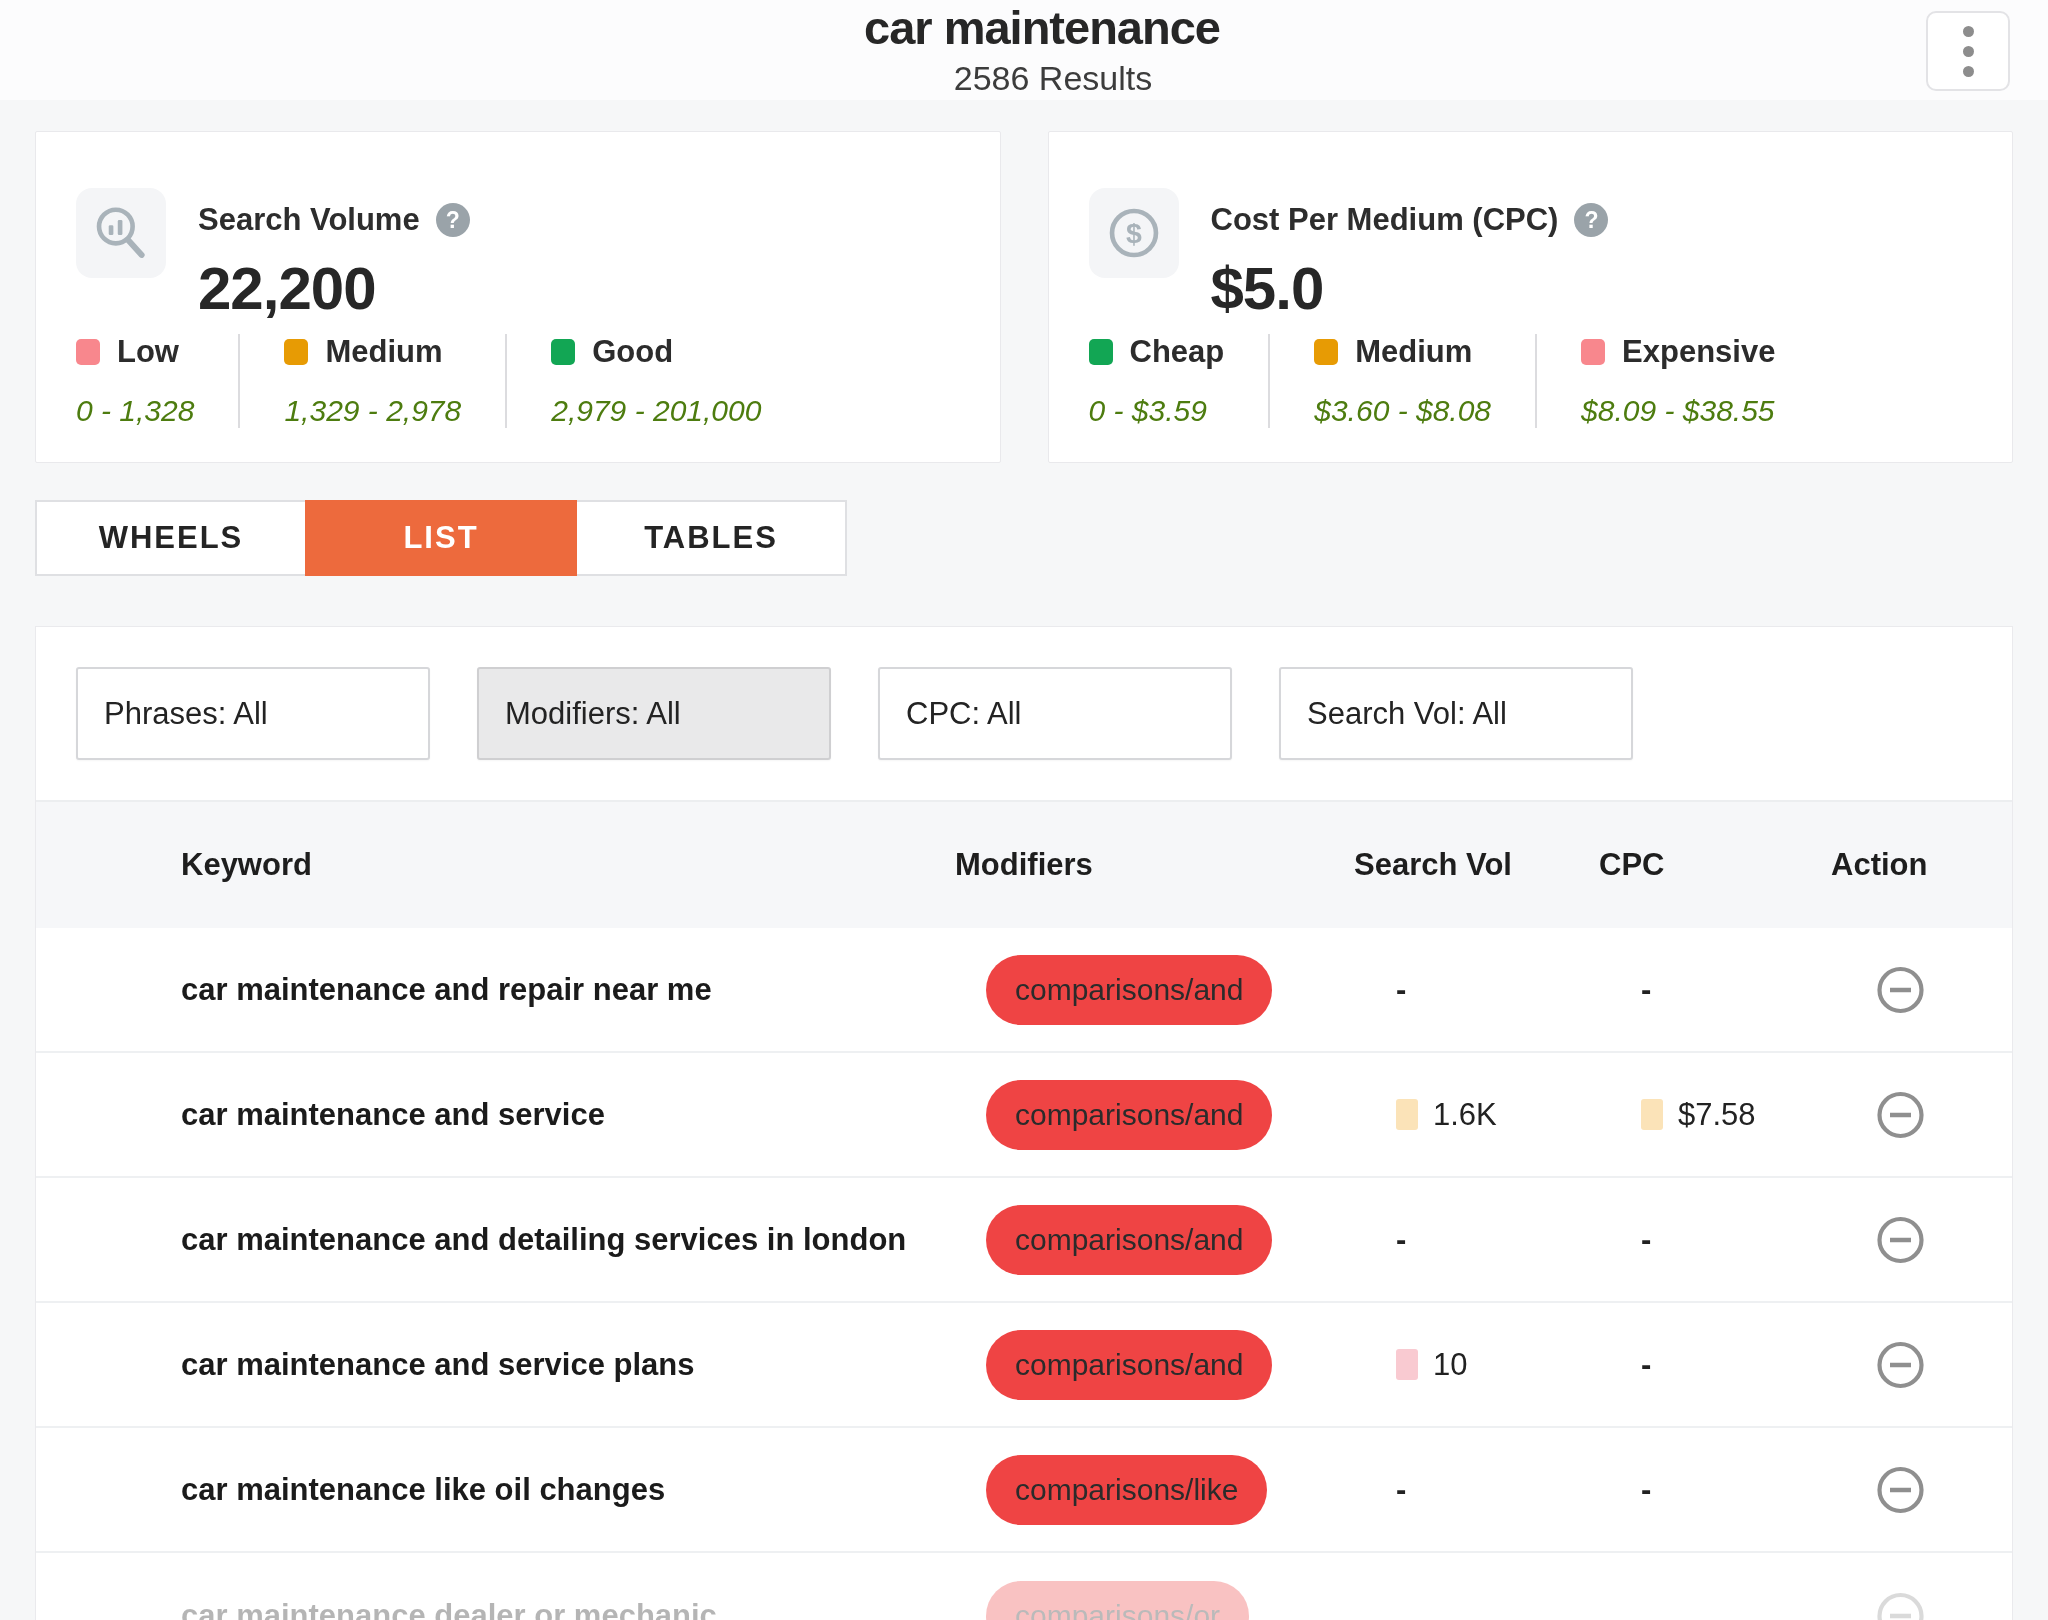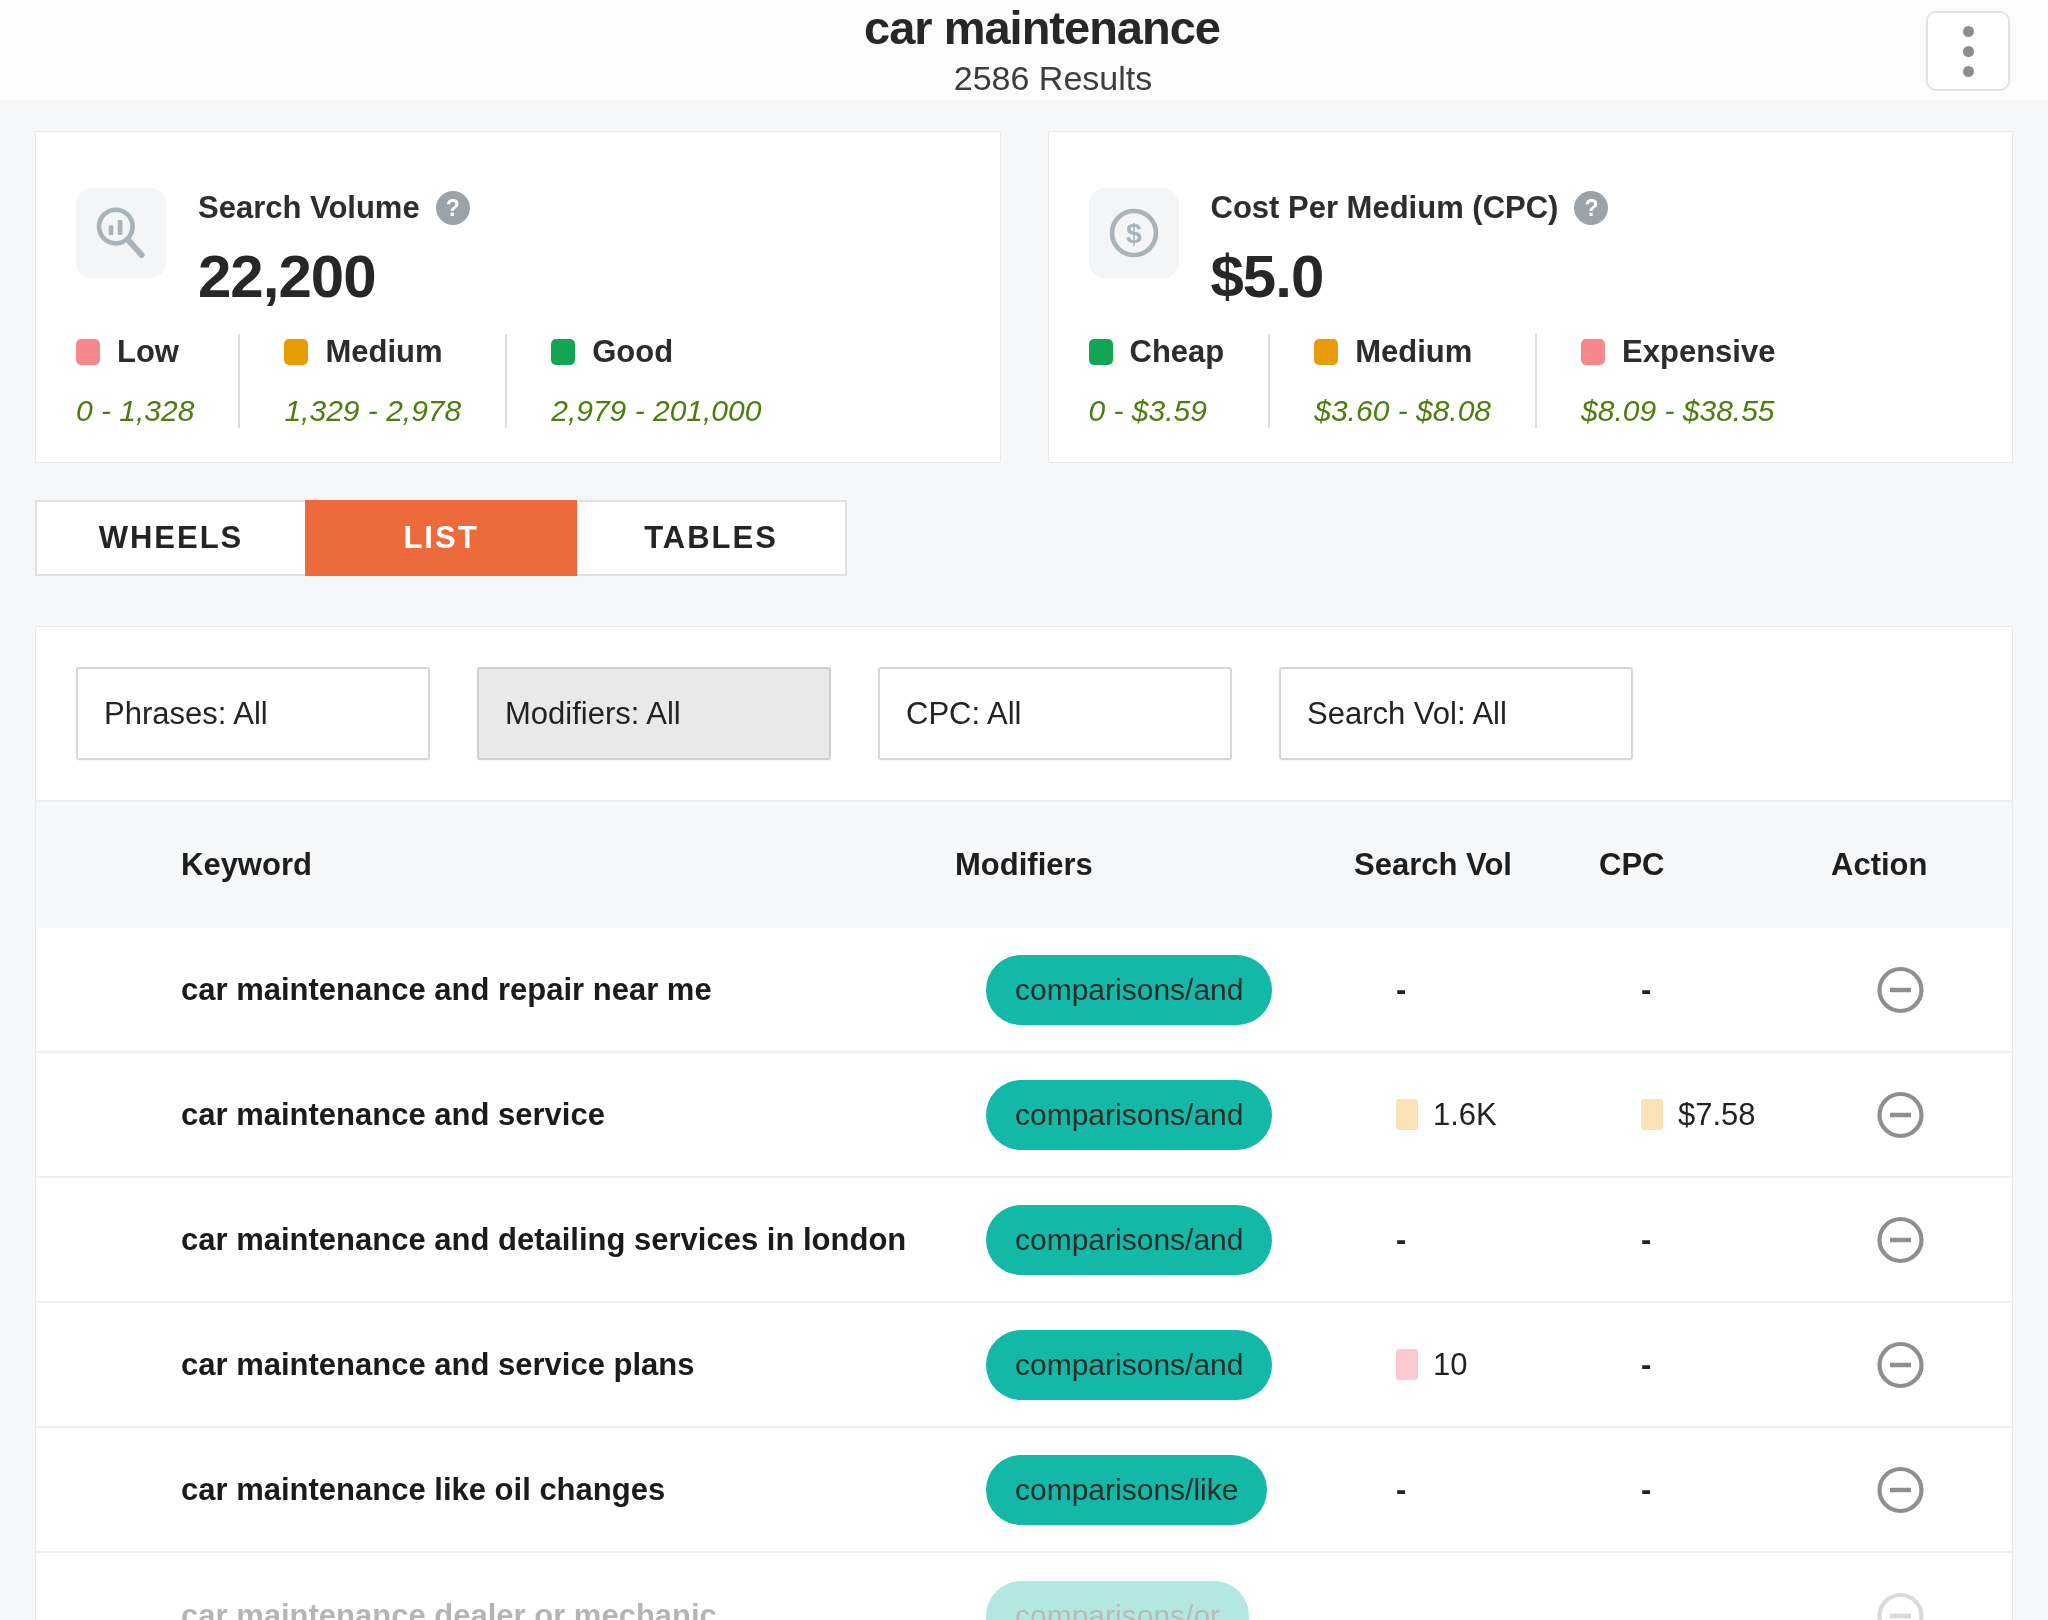--- a/index.html
+++ b/index.html
@@ -34,21 +34,21 @@
   .cards { position: absolute; top: 131px; left: 35px; right: 35px; display: flex; gap: 47px; }
   .card {
     flex: 1; height: 332px; background: #ffffff;
     border: 1px solid #e9e9ec; border-radius: 2px; position: relative;
   }
   .card-top { display: flex; gap: 32px; padding: 56px 0 0 40px; align-items: flex-start; }
   .card-icon-box {
     width: 90px; height: 90px; background: #f4f5f7; border-radius: 16px;
     display: flex; align-items: center; justify-content: center; flex: none;
   }
-  .card-title-row { display: flex; align-items: center; gap: 16px; margin-top: 2px; }
+  .card-title-row { display: flex; align-items: center; gap: 16px; margin-top: 14px; }
   .card-title { font-size: 31px; font-weight: 700; color: #2d2d2d; }
   .help-circle {
     width: 34px; height: 34px; border-radius: 50%; background: #9aa3a9;
     color: #ffffff; font-size: 23px; font-weight: 700;
     display: flex; align-items: center; justify-content: center; cursor: pointer;
   }
   .card-value { font-size: 60px; font-weight: 700; color: #272727; margin-top: 16px; letter-spacing: -1px; }
   .card-legend { position: absolute; left: 40px; bottom: 34px; display: flex; }
   .leg { padding: 0 44px; border-right: 2px solid #dcdcdf; }
   .leg:first-child { padding-left: 0; }
@@ -93,21 +93,21 @@
   .th.c-sv  { left: 1318px; }
   .th.c-cpc { left: 1563px; }
   .th.c-act { left: 1795px; }
 
   .row { position: relative; height: 125px; background: #ffffff; border-bottom: 2px solid #eef0f2; }
   .row.faded { opacity: 0.32; border-bottom: none; }
   .cell { position: absolute; top: 50%; transform: translateY(-50%); }
   .kw { left: 145px; font-size: 31px; font-weight: 700; color: #1b1b1b; }
   .pill-wrap { left: 950px; }
   .pill {
-    display: inline-block; background: #14b8a6; border-radius: 44px;
+    display: inline-block; background: #ef4444; border-radius: 44px;
     padding: 18px 29px; font-size: 30px; color: #2b2b2b; white-space: nowrap;
   }
   .val { display: flex; align-items: center; gap: 15px; font-size: 31px; color: #222222; }
   .val.c-sv  { left: 1360px; }
   .val.c-cpc { left: 1605px; }
   .val .sq { width: 22px; height: 31px; border-radius: 3px; flex: none; }
   .sq.cream { background: #fbe3b8; }
   .sq.pink  { background: #f9cad1; }
   .dash { font-weight: 700; }
   .minus-btn { left: 1840px; width: 49px; height: 49px; cursor: pointer; }

